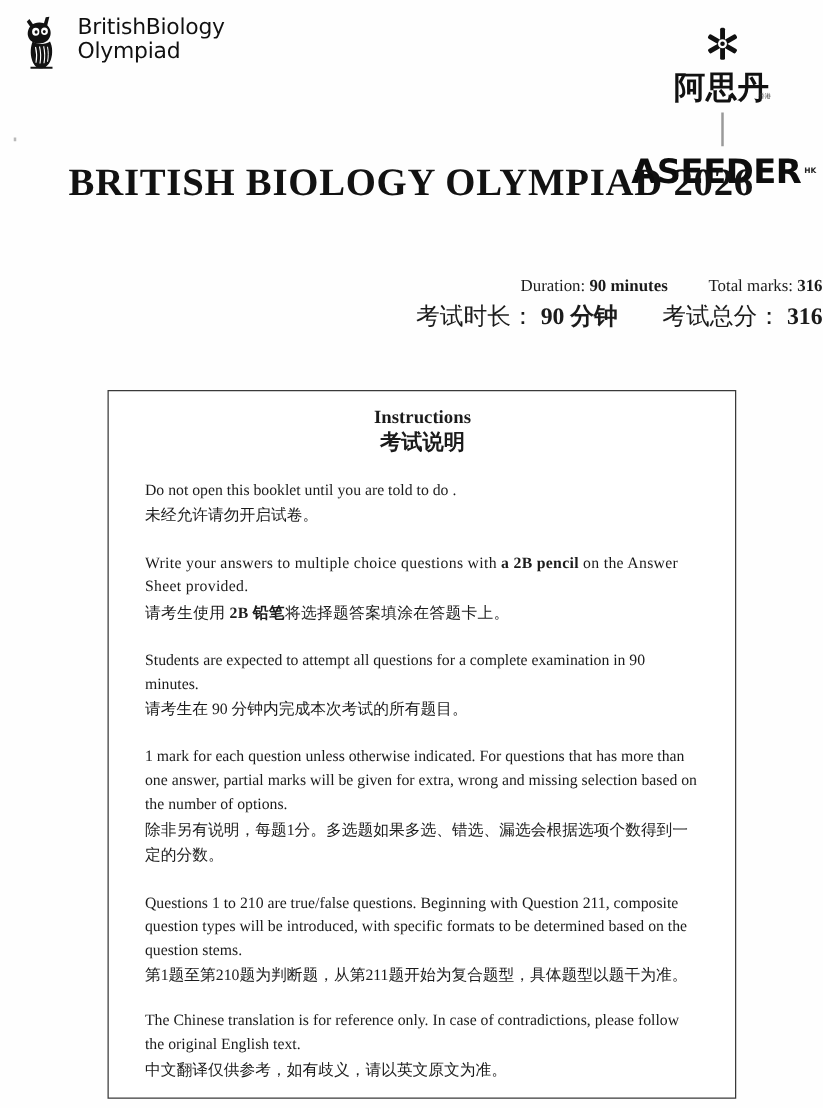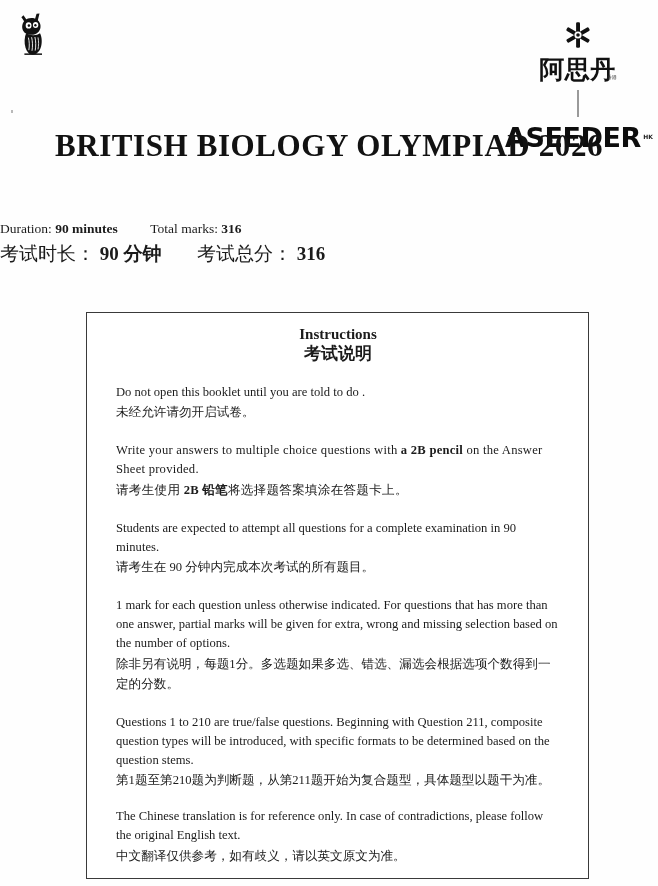--- a/index.html
+++ b/index.html
@@ -141,21 +141,21 @@
     color: #121212;
     font-family: "Liberation Serif", "DejaVu Serif", serif;
   }
 
   
   .meta {
     position: absolute;
     top: 216px;
     left: 0;
     width: 658px;
-    text-align: left;
+    text-align: right;
     font-size: 13.5px;
     line-height: 25px;
     color: #1b1b1b;
   }
   .meta .row { white-space: nowrap; }
   .meta .gap { display: inline-block; width: 26px; }
   .meta b { font-weight: bold; }
   .meta .cn { font-size: 19px; }
 
   
@@ -231,20 +231,24 @@
           <path d="M12.4 27.6 C13.4 31.4 13.6 36.0 12.8 40.2" stroke="#ffffff" stroke-width="0.9" fill="none"></path>
           <path d="M15.6 27.2 C16.6 31.2 16.8 36.2 16.0 40.8" stroke="#ffffff" stroke-width="0.9" fill="none"></path>
           <path d="M18.9 27.0 C19.9 31.0 20.0 36.0 19.2 40.6" stroke="#ffffff" stroke-width="0.9" fill="none"></path>
           <path d="M22.0 27.4 C22.8 31.2 22.8 35.6 22.0 39.4" stroke="#ffffff" stroke-width="0.8" fill="none"></path>
 
           <path d="M8.4 43.4 L26.0 43.4 L26.0 44.9 L8.4 44.9 Z"></path>
           <path d="M13.6 41.6 L14.9 41.6 L14.9 43.6 L13.6 43.6 Z"></path>
           <path d="M19.2 41.6 L20.5 41.6 L20.5 43.6 L19.2 43.6 Z"></path>
         </g>
       </svg>
+      <div class="bbo-words">
+        <div>BritishBiology</div>
+        <div>Olympiad</div>
+      </div>
     </div>
 
     <div class="aseeder-logo">
       <svg class="star-mark" viewBox="0 0 30 30">
         <g fill="#111111">
           <rect x="13.1" y="2.2" width="3.9" height="25.6" rx="1.2"></rect>
           <rect x="13.1" y="2.2" width="3.9" height="25.6" rx="1.2" transform="rotate(60 15 15)"></rect>
           <rect x="13.1" y="2.2" width="3.9" height="25.6" rx="1.2" transform="rotate(120 15 15)"></rect>
           <circle cx="15" cy="15" r="3.6" fill="#ffffff"></circle>
           <circle cx="15" cy="15" r="1.8"></circle>

